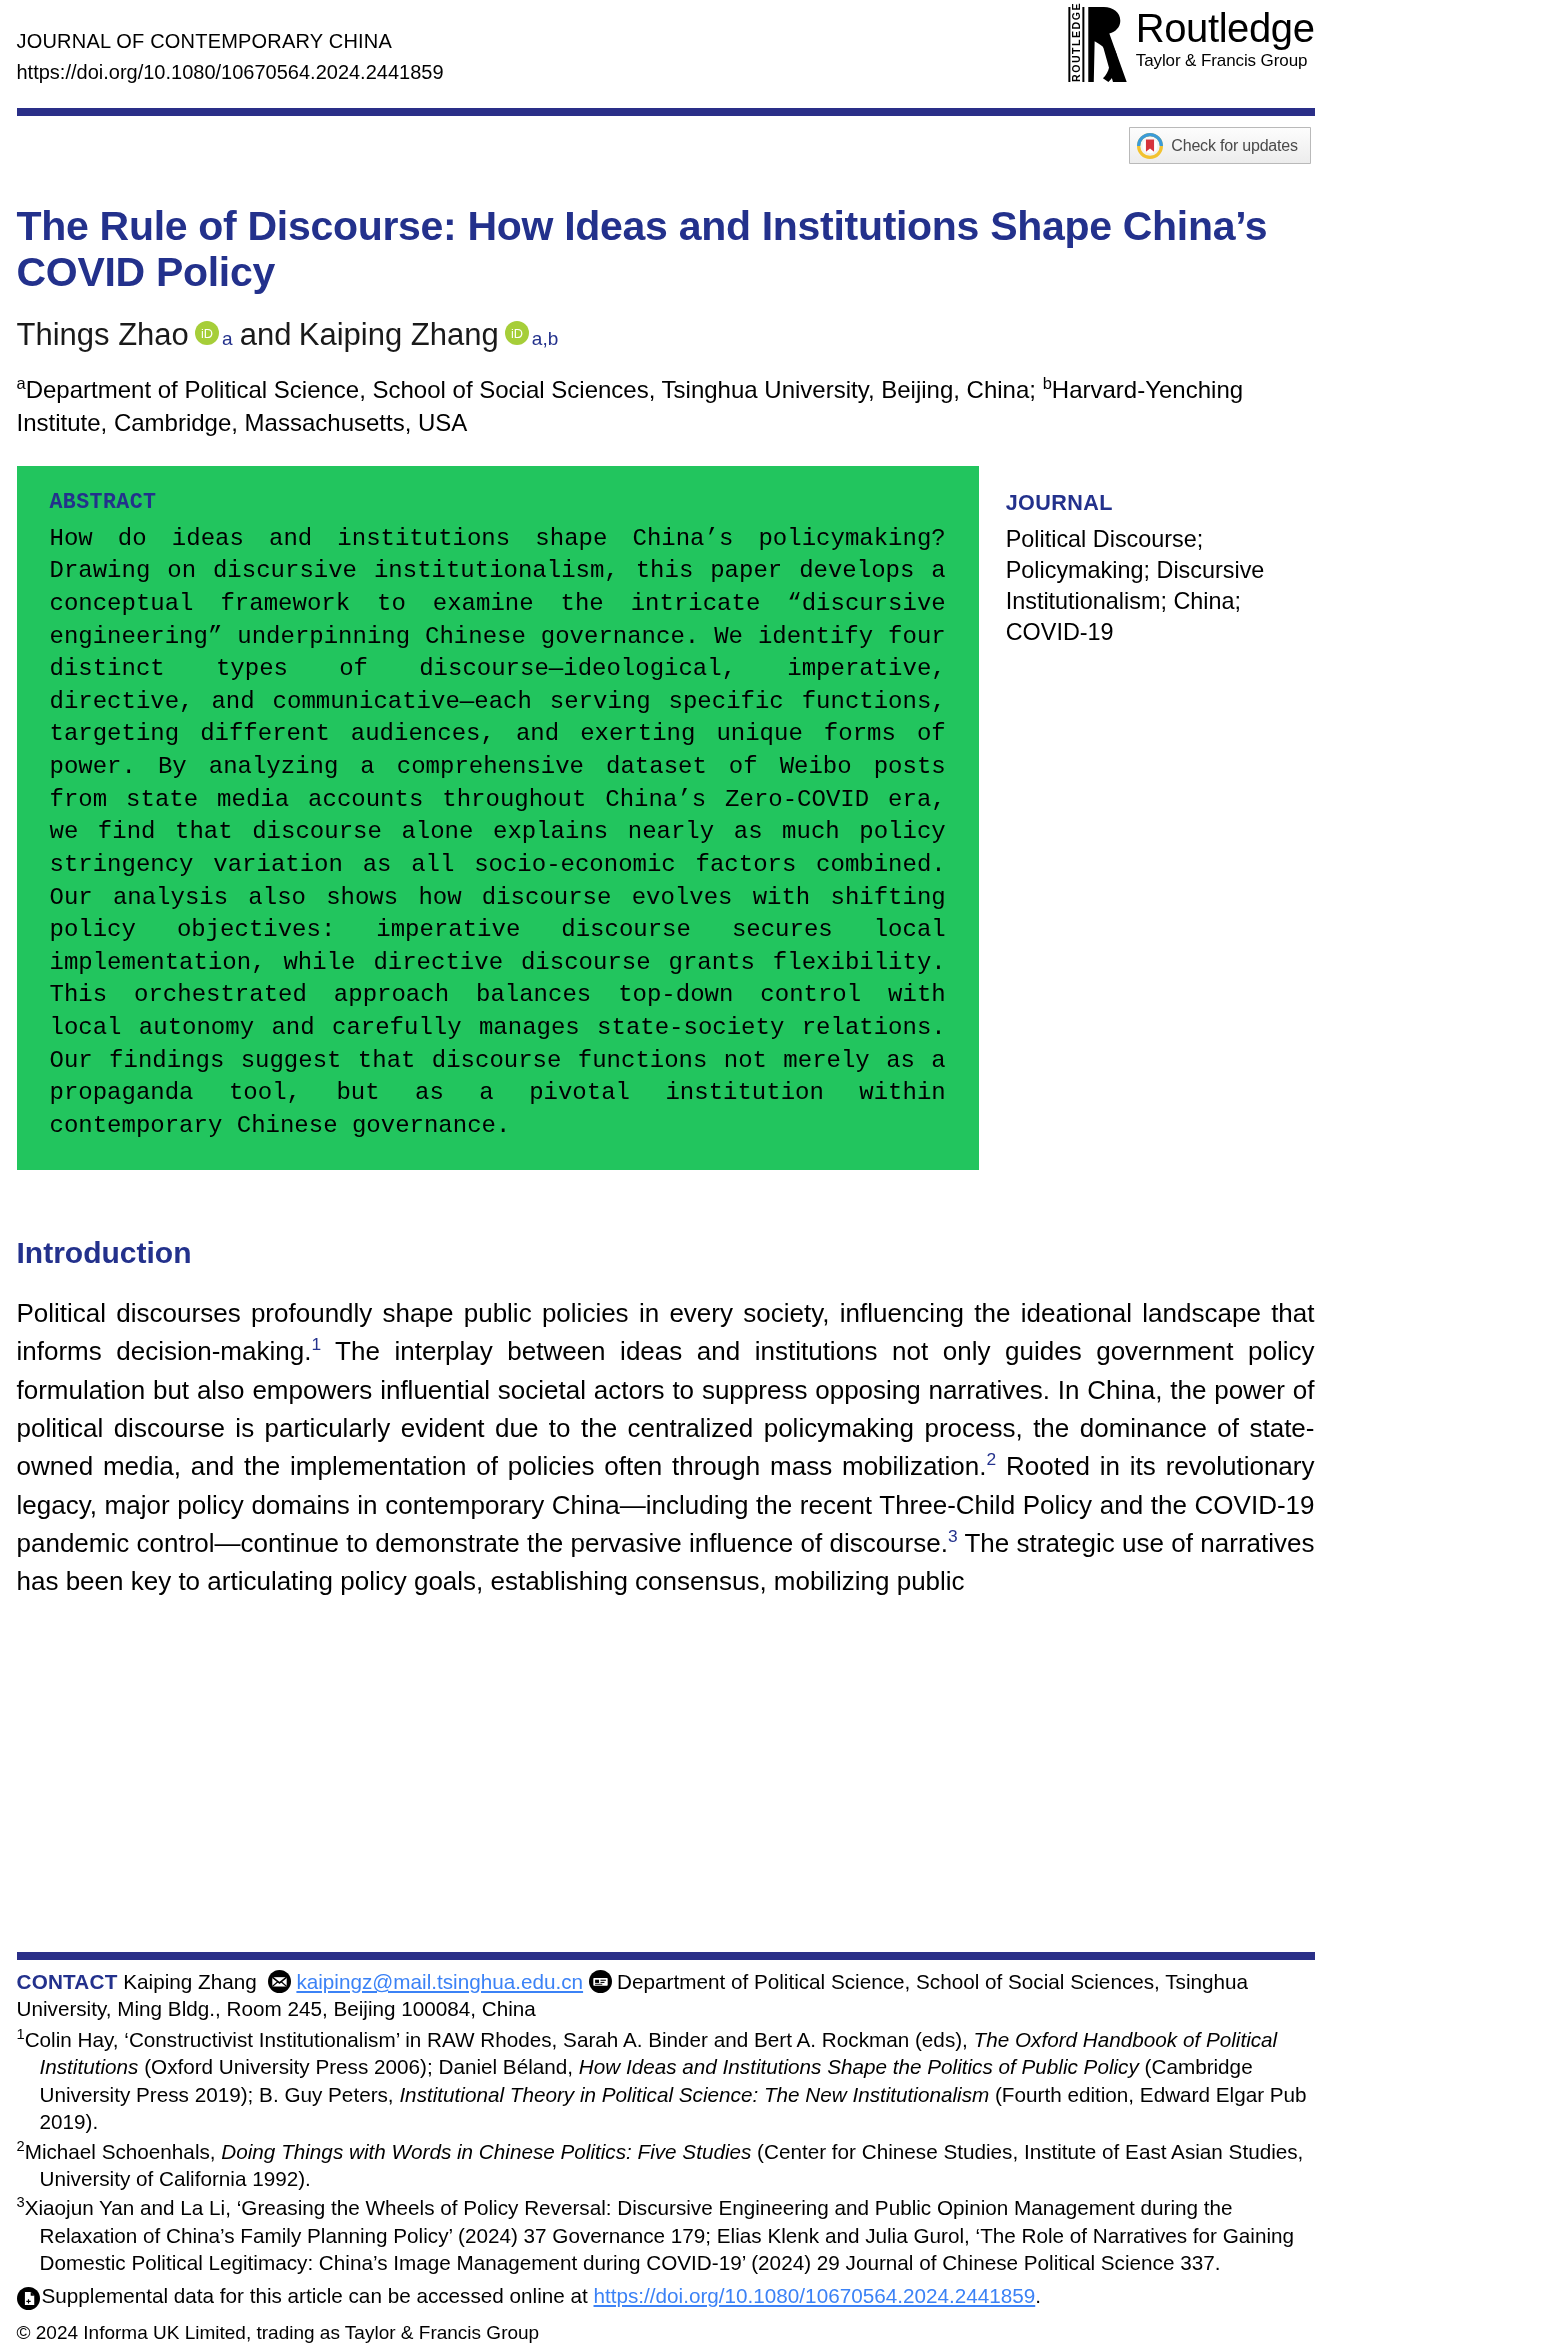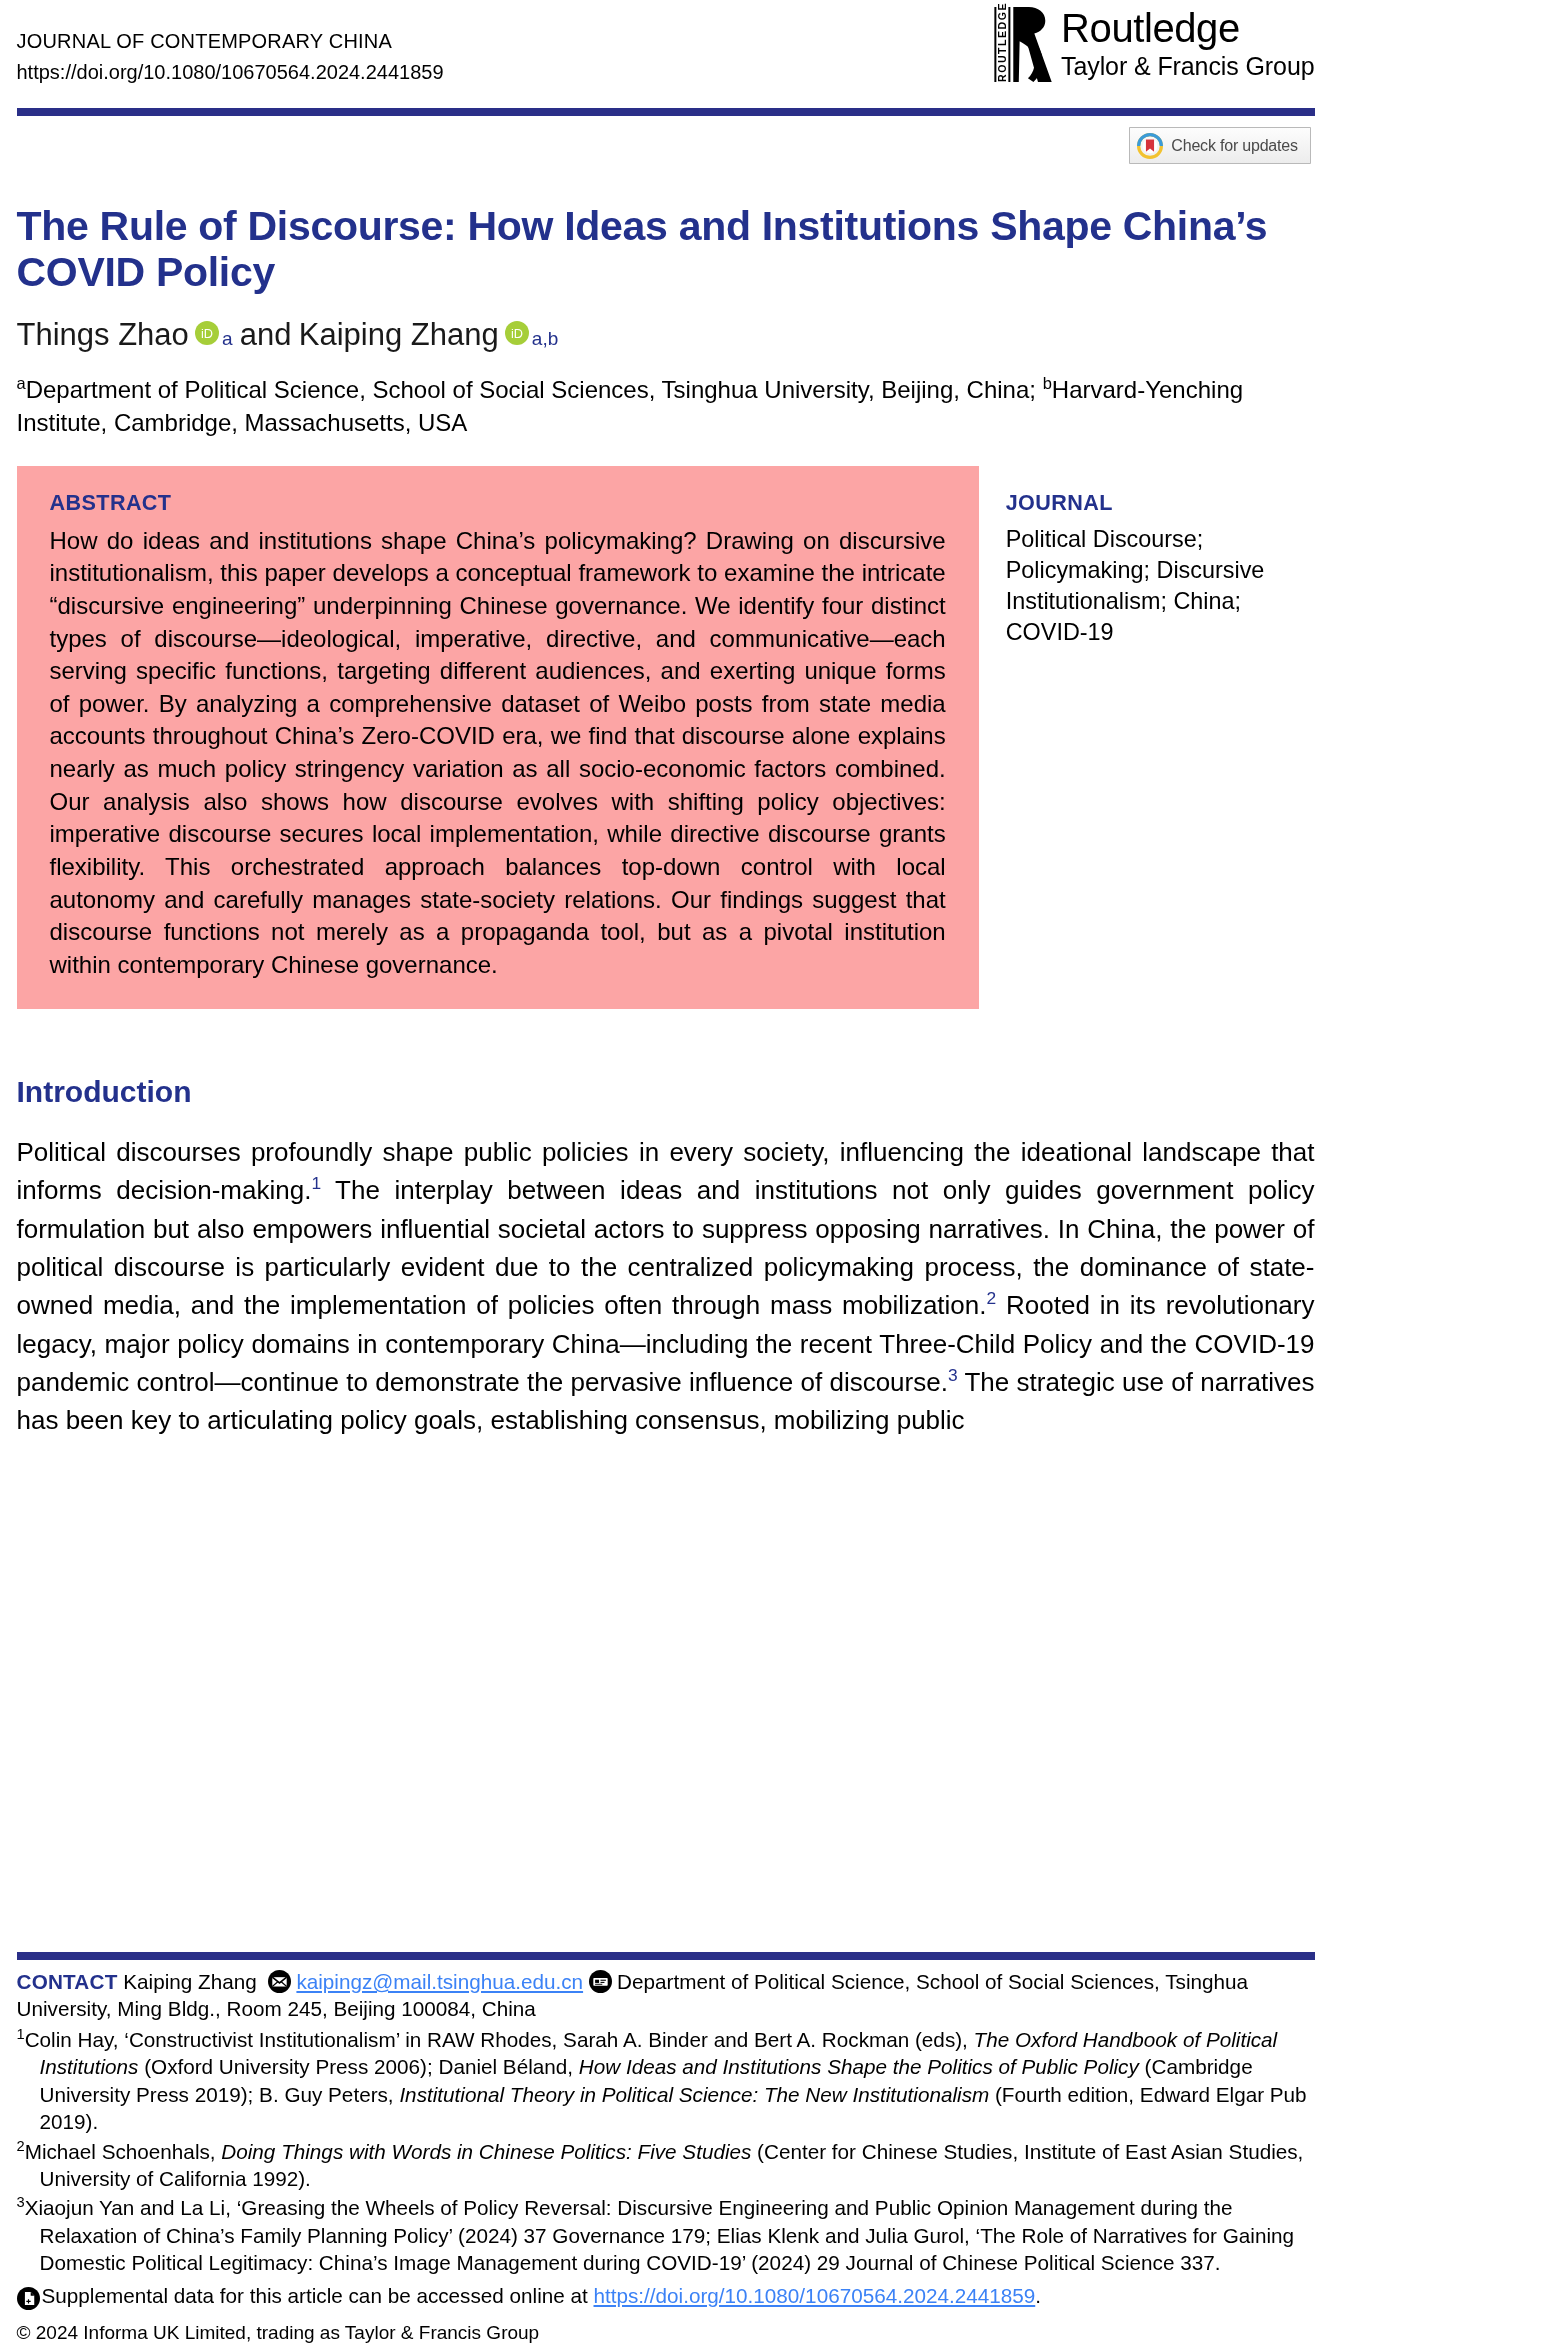--- a/index.html
+++ b/index.html
@@ -76,25 +76,24 @@
     justify-content: flex-start;
     padding-top: 1.8px;
   }
   .rl-title {
     font-size: 40px;
     line-height: 0.98;
     letter-spacing: -0.4px;
     color: #000;
   }
   .rl-sub {
-    font-size: 25px;
+    font-size: 17px;
     line-height: 1.5;
     letter-spacing: -0.1px;
     color: #000;
-    text-align: center;
   }
 
   
   .rule-blue {
     height: 8.3px;
     border-top: 1.8px solid #2a2f88;
     border-bottom: 1.8px solid #2a2f88;
     background: #2a2f88;
     margin: 0;
   }
@@ -176,22 +175,23 @@
   .affiliations sup { font-size: 16.5px; }
 
   
   .abs-row {
     margin-top: 27.5px;
     display: flex;
     align-items: flex-start;
   }
   .abstract-box {
     width: 1134px;
-    background: #fca5a5;
+    background: #22c55e;
     padding: 24px 33px 27.5px 33px;
+    font-family: Liberation Mono, monospace;
   }
   .abs-label {
     color: #23318c;
     font-weight: bold;
     font-size: 21.6px;
     letter-spacing: 0.4px;
     margin-bottom: 8.3px;
   }
   .abs-text {
     font-size: 24px;

